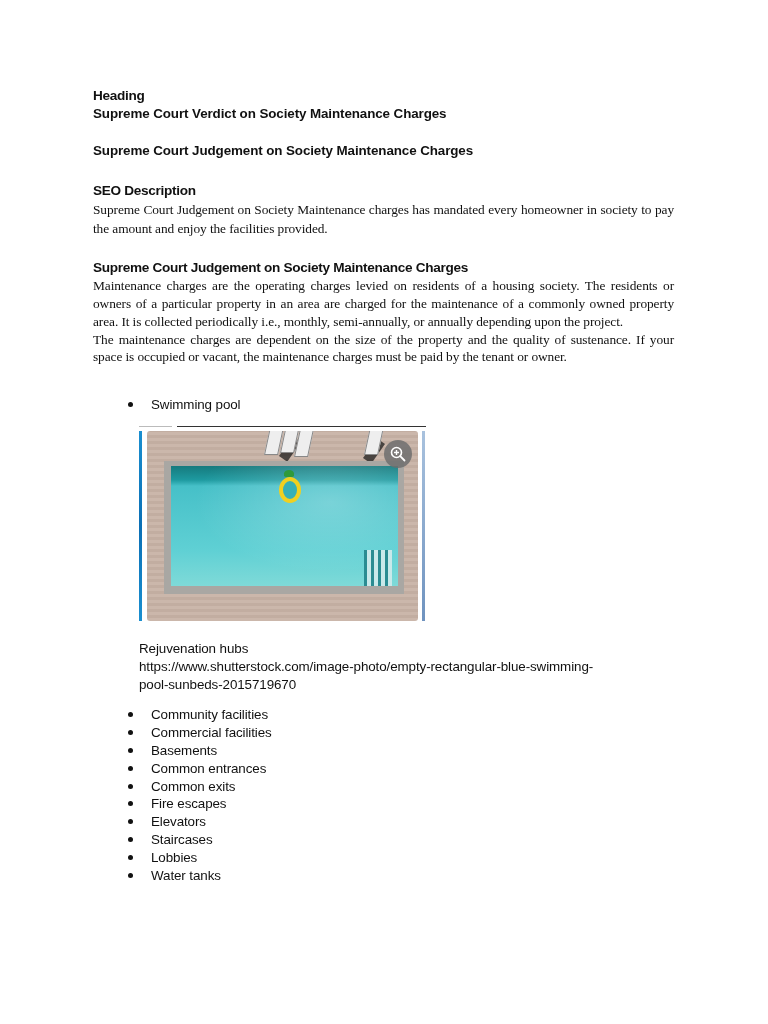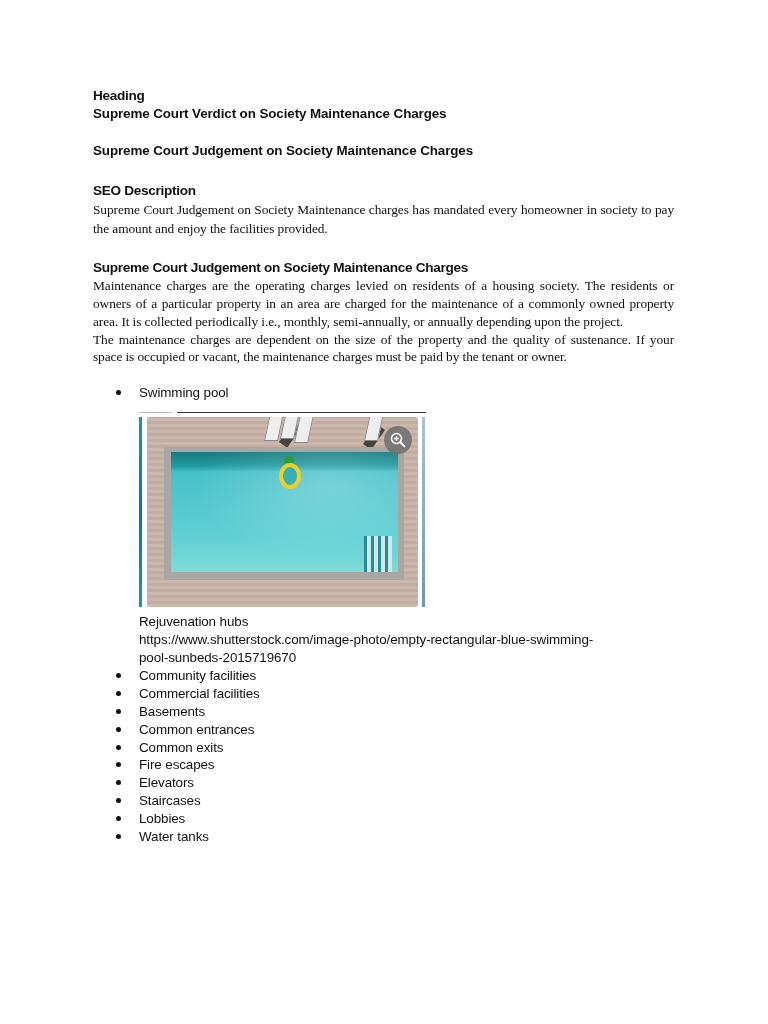--- a/index.html
+++ b/index.html
@@ -41,21 +41,21 @@
       font-family: Liberation Serif, serif;
     }
     .gap-block {
       height: 19px;
     }
     .gap-small {
       height: 19px;
     }
     ul.areas {
       list-style: none;
-      margin: 0;
+      margin: 12px;
       padding: 0;
     }
     ul.areas li {
       position: relative;
       padding-left: 46px;
       height: 17.9px;
     }
     ul.areas li .bullet {
       position: absolute;
       left: 23px;
@@ -152,21 +152,21 @@
       position: absolute;
       left: 237px; top: 9px;
       width: 28px; height: 28px;
       border-radius: 50%;
       background: rgba(110,110,110,0.85);
       display: flex;
       align-items: center;
       justify-content: center;
     }
     .caption {
-      margin-top: 5px;
+      margin-top: 18px;
       padding-left: 46px;
     }
     .url-line {
       padding-left: 46px;
       display: block;
     }
   </style>
 </head>
 <body>
 

